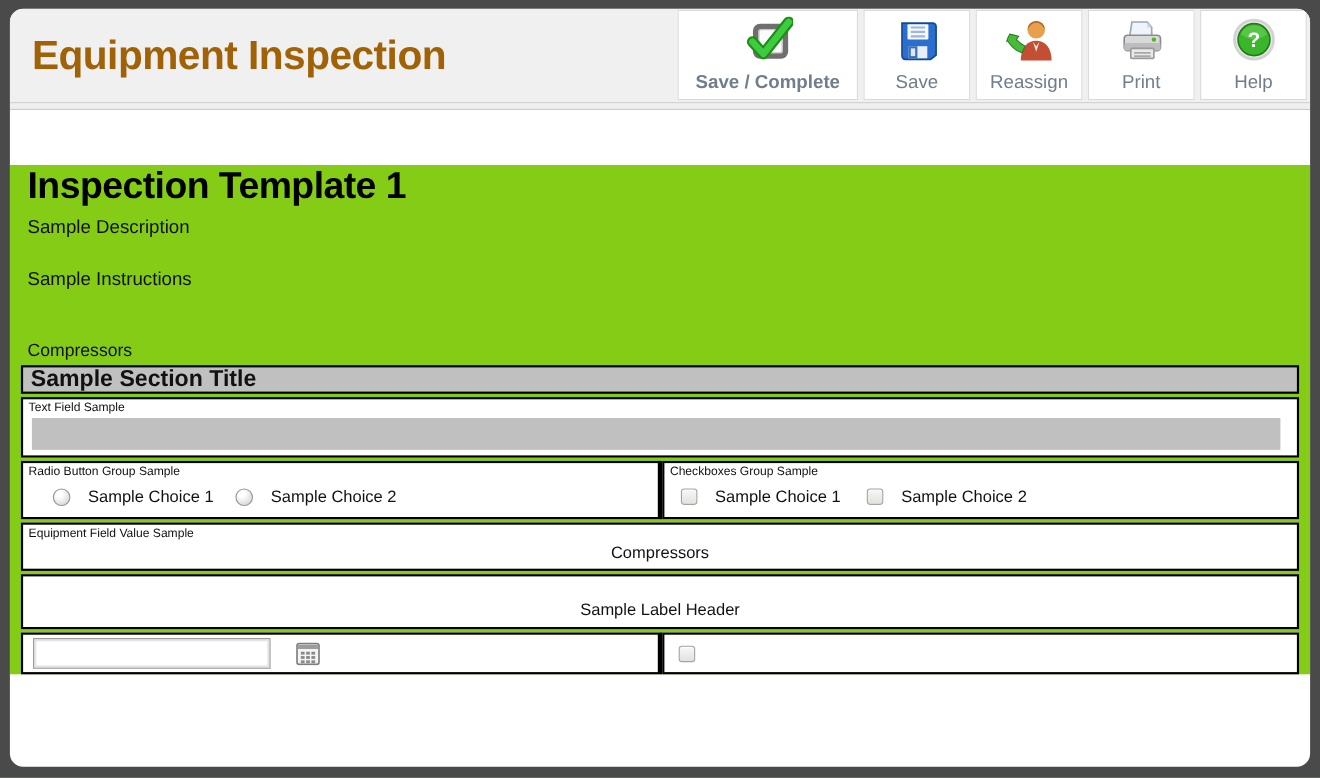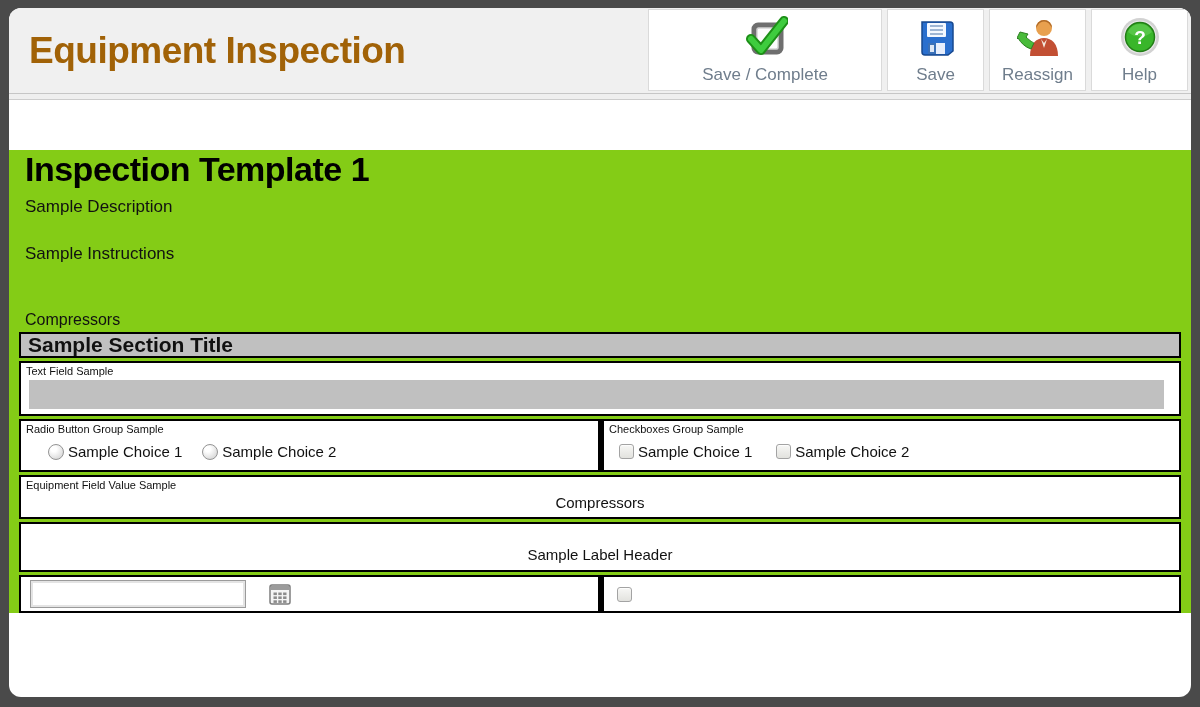--- a/index.html
+++ b/index.html
@@ -56,21 +56,21 @@
     padding-bottom: 5px;
     cursor: pointer;
   }
   .tb-btn .icon { margin-bottom: 3px; }
   .tb-label {
     font-size: 17px;
     color: #6f7d8c;
     white-space: nowrap;
     padding: 0 12px;
   }
-  .w-wide  { width: 234px; }
+  .w-wide  { width: 164px; font-weight: bold; }
   .w-norm  { width: 97px; }
   
   .content { padding: 0 10px; background: #84cc16; }
   .page-title {
     margin: 50px 0 0 6px;
     font-size: 34px;
     font-weight: bold;
     color: #000;
     letter-spacing: -0.5px;
   }
@@ -103,21 +103,21 @@
     margin: 3px 15px 5px 8px;
     cursor: text;
   }
   .split-row { display: flex; margin-bottom: 3px; }
   .split-row .cell { border: 2px solid #000; background: #fff; }
   .split-row .cell.left  { flex: 0 0 50%; }
   .split-row .cell.right { flex: 1; }
   .split-div { width: 2px; background: #000; }
   .choices { display: flex; align-items: center; gap: 20px; padding: 8px 0 10px 27px; }
   .choices.cb { padding-left: 15px; gap: 24px; }
-  .choice { display: flex; align-items: center; gap: 4px; cursor: pointer; }
+  .choice { display: flex; align-items: center; gap: 16px; cursor: pointer; }
   .choice-label { font-size: 15px; color: #111; }
   .radio-dot {
     width: 16px; height: 16px;
     border-radius: 50%;
     border: 1px solid #949494;
     background: radial-gradient(circle at 35% 30%, #ffffff 20%, #dcdcdc 75%, #cfcfcf);
   }
   .checkbox-sq {
     width: 15px; height: 15px;
     border-radius: 3px;
@@ -197,20 +197,35 @@
             <circle cx="27" cy="10" r="8" fill="#e8a04e"></circle>
             <path d="M19 10 a8 8 0 0 1 16 0 l-2 -3 a7 7 0 0 0 -12 0 Z" fill="#b06a28"></path>
             <path d="M13 38 c0 -12 6 -18 14 -18 s14 6 14 18 Z" fill="#c24f33"></path>
             <path d="M24 21 l3 4 l3 -4 l-3 9 Z" fill="#f3e8dc"></path>
             <path d="M3 14 l8 2 l-2 3 c4 4 8 6 8 6 l-3 6 c-6 -2 -10 -6 -13 -11 l-2 2 Z" fill="#49bb3a" stroke="#2d7d22" stroke-width="1"></path>
           </svg>
         </span>
         <span class="tb-label">Reassign</span>
       </div>
 
+      <div class="tb-btn w-norm">
+        <span class="icon">
+          <svg width="42" height="40" viewBox="0 0 42 40">
+            <path d="M10 16 L12 3 L26 3 L30 8 L30 16 Z" fill="#eef4fa" stroke="#9aa7b5" stroke-width="1.5"></path>
+            <path d="M26 3 L30 8 L26 8 Z" fill="#c8d6e4"></path>
+            <rect x="5" y="15" width="33" height="14" rx="3" fill="#d9d9d9" stroke="#8c8c8c" stroke-width="1.5"></rect>
+            <rect x="5" y="22" width="33" height="7" rx="2" fill="#bdbdbd"></rect>
+            <circle cx="32" cy="19" r="2" fill="#55b32a"></circle>
+            <rect x="11" y="27" width="21" height="9" rx="1" fill="#e9e9e9" stroke="#9a9a9a" stroke-width="1.5"></rect>
+            <line x1="14" y1="31" x2="29" y2="31" stroke="#a8a8a8" stroke-width="1.5"></line>
+            <line x1="14" y1="34" x2="29" y2="34" stroke="#a8a8a8" stroke-width="1.5"></line>
+          </svg>
+        </span>
+        <span class="tb-label">Print</span>
+      </div>
 
 
       <div class="tb-btn w-norm">
         <span class="icon">
           <svg width="42" height="42" viewBox="0 0 42 42">
             <circle cx="21" cy="21" r="19" fill="#d2d2d2"></circle>
             <circle cx="21" cy="21" r="16.5" fill="#e8e8e8"></circle>
             <circle cx="21" cy="21" r="14.5" fill="#39b62a" stroke="#237d17" stroke-width="1.5"></circle>
             <path d="M21 8 a13 13 0 0 1 12 8 a18 18 0 0 1 -24 0 a13 13 0 0 1 12 -8" fill="#6fd45f" opacity="0.55"></path>
             <text x="21" y="28" font-family="Liberation Sans, sans-serif" font-size="19" font-weight="bold" fill="#ffffff" text-anchor="middle">?</text>

